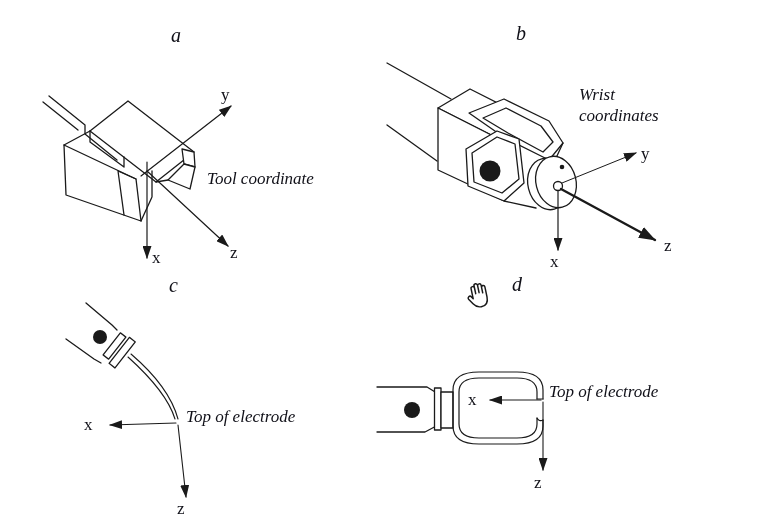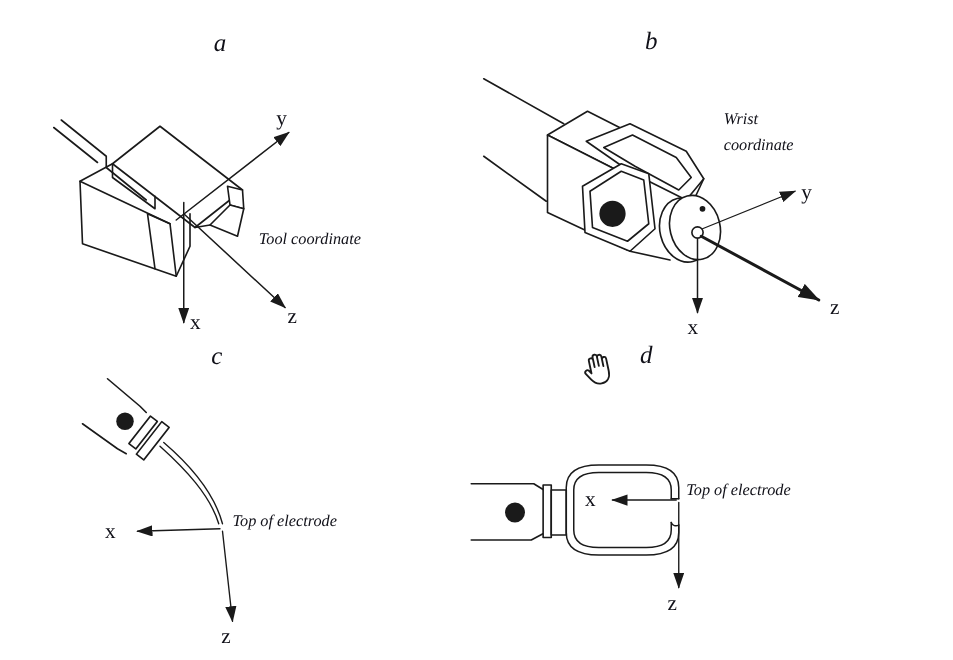--- a/index.html
+++ b/index.html
@@ -1,21 +1,21 @@
 <!DOCTYPE html>
 <html><head>
 <meta charset="utf-8">
 <style>
   html,body{margin:0;padding:0;background:#fff;}
   #stage{position:relative;width:762px;height:528px;background:#fff;overflow:hidden;
          font-family:"Liberation Serif",serif;color:#101018;}
   #lineart{position:absolute;left:0;top:0;}
   .lbl{position:absolute;white-space:nowrap;color:#101018;}
   .panel-letter{font-style:italic;font-size:20px;}
-  .caption{font-style:italic;font-size:13px;line-height:21px;}
+  .caption{font-style:italic;font-size:17px;line-height:21px;}
   .axis{font-size:17px;}
 </style>
 </head>
 <body>
 
 <div id="stage">
 
   <svg id="lineart" width="762" height="528" viewBox="0 0 762 528">
     <defs>
       <marker id="arr" markerUnits="userSpaceOnUse" markerWidth="13" markerHeight="9" refX="12" refY="4.5" orient="auto">
@@ -114,26 +114,26 @@
                  L3.1,12.4 a1.35,1.35 0 0 1 2.3,-1.4 L6.5,12.8 Z"></path>
       </g>
     </g>
   </svg>
 
   <div class="lbl panel-letter" style="left:171px;top:24px;">a</div>
   <div class="lbl panel-letter" style="left:516px;top:22px;">b</div>
   <div class="lbl panel-letter" style="left:169px;top:274px;">c</div>
   <div class="lbl panel-letter" style="left:512px;top:273px;">d</div>
 
-  <div class="lbl caption" style="left:207px;top:180px;">
+  <div class="lbl caption" style="left:207px;top:168px;">
     <div>Tool coordinate</div>
   </div>
   <div class="lbl caption" style="left:579px;top:84px;">
     <div>Wrist</div>
-    <div>coordinate</div>
+    <div>coordinates</div>
   </div>
   <div class="lbl caption" style="left:186px;top:406px;">Top of electrode</div>
   <div class="lbl caption" style="left:549px;top:381px;">Top of electrode</div>
 
   <div class="lbl axis" style="left:221px;top:85px;">y</div>
   <div class="lbl axis" style="left:230px;top:243px;">z</div>
   <div class="lbl axis" style="left:152px;top:248px;">x</div>
 
   <div class="lbl axis" style="left:641px;top:144px;">y</div>
   <div class="lbl axis" style="left:664px;top:236px;">z</div>

